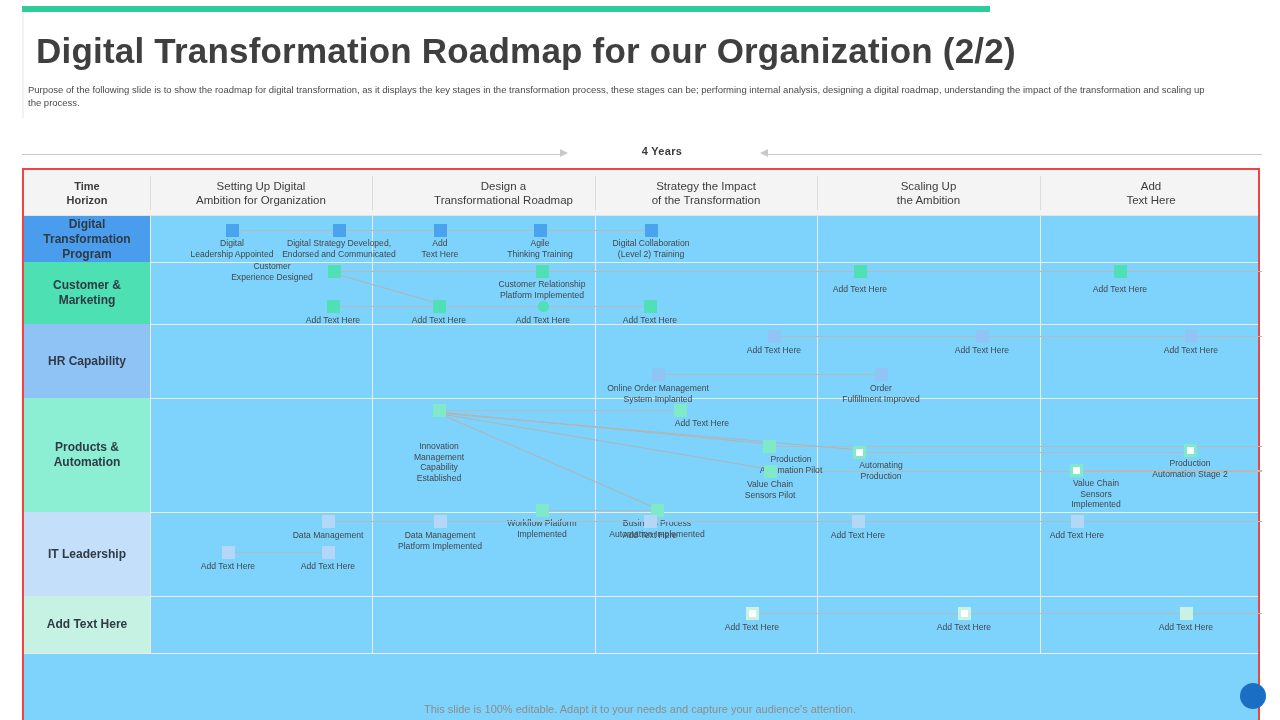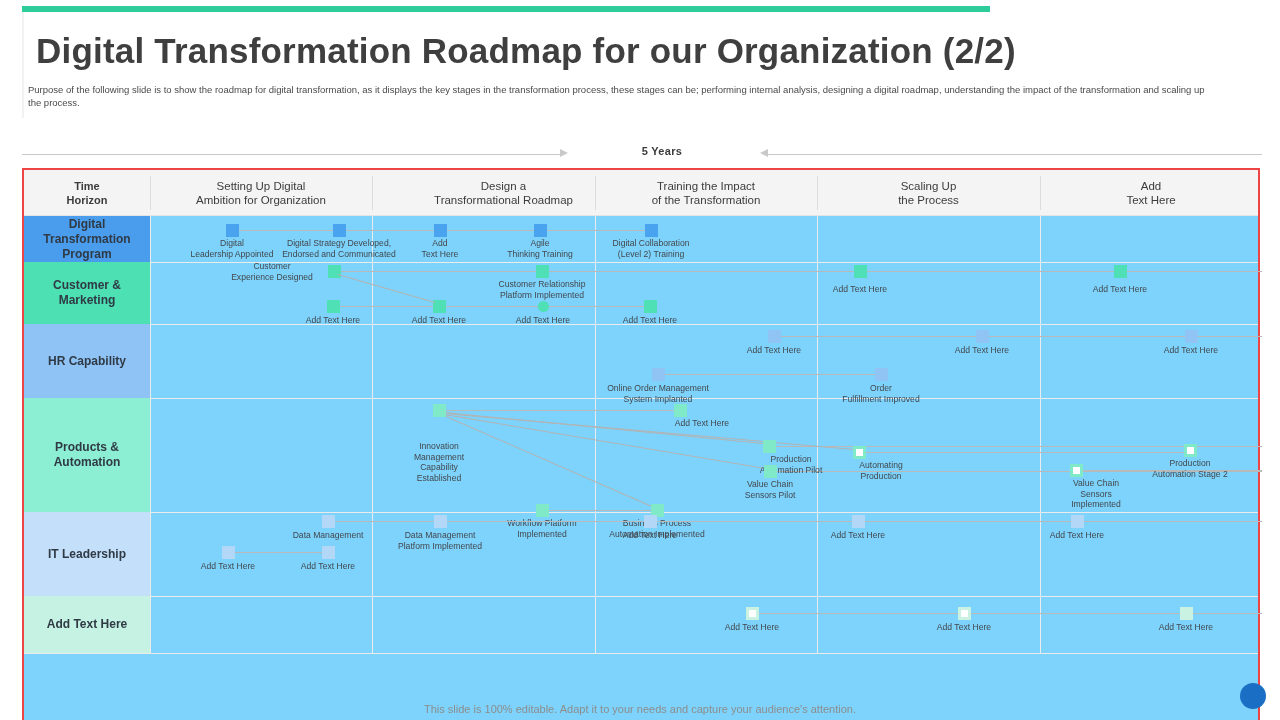--- a/index.html
+++ b/index.html
@@ -74,40 +74,40 @@
 
 <div class="top-bar"></div>
 <div class="left-rule"></div>
 
 <div class="title">Digital Transformation Roadmap for our Organization (2/2)</div>
 <div class="subtitle">Purpose of the following slide is to show the roadmap for digital transformation, as it displays the key stages in the transformation process, these stages can be; performing internal analysis, designing a digital roadmap, understanding the impact of the transformation and scaling up the process.</div>
 
 <div class="years-strip">
   <div class="years-line l"></div>
   <div class="arrow right"></div>
-  <div class="years-label">5 Years</div>
+  <div class="years-label">4 Years</div>
   <div class="arrow left"></div>
   <div class="years-line r"></div>
 </div>
 
 <div class="matrix">
   <div class="hdr-row"></div>
   <div id="layers">
       <div class="hdr-cell" style="left: 0px; width: 126px; white-space: pre-line;">Time
 Horizon</div>
       <div class="hdr-cell stage" style="left: 126px; width: 222px; white-space: pre-line;">Setting Up Digital
 Ambition for Organization</div>
       <div class="hdr-cell stage" style="left: 368px; width: 223px; white-space: pre-line;">Design a
 Transformational Roadmap</div>
       <div class="hdr-sep" style="left: 348px;"></div>
-      <div class="hdr-cell stage" style="left: 571px; width: 222px; white-space: pre-line;">Training the Impact
+      <div class="hdr-cell stage" style="left: 571px; width: 222px; white-space: pre-line;">Strategy the Impact
 of the Transformation</div>
       <div class="hdr-sep" style="left: 571px;"></div>
       <div class="hdr-cell stage" style="left: 793px; width: 223px; white-space: pre-line;">Scaling Up
-the Process</div>
+the Ambition</div>
       <div class="hdr-sep" style="left: 793px;"></div>
       <div class="hdr-cell stage" style="left: 1016px; width: 222px; white-space: pre-line;">Add
 Text Here</div>
       <div class="hdr-sep" style="left: 1016px;"></div>
       <div class="hdr-sep" style="left: 126px;"></div>
       <div class="side-cell" style="top: 46px; height: 46px; background: rgb(74, 156, 237); white-space: pre-line;">Digital
 Transformation
 Program</div>
       <div class="rowline" style="top: 92px;"></div>
       <div class="side-cell" style="top: 92px; height: 62px; background: rgb(76, 224, 179); white-space: pre-line;">Customer &amp;

